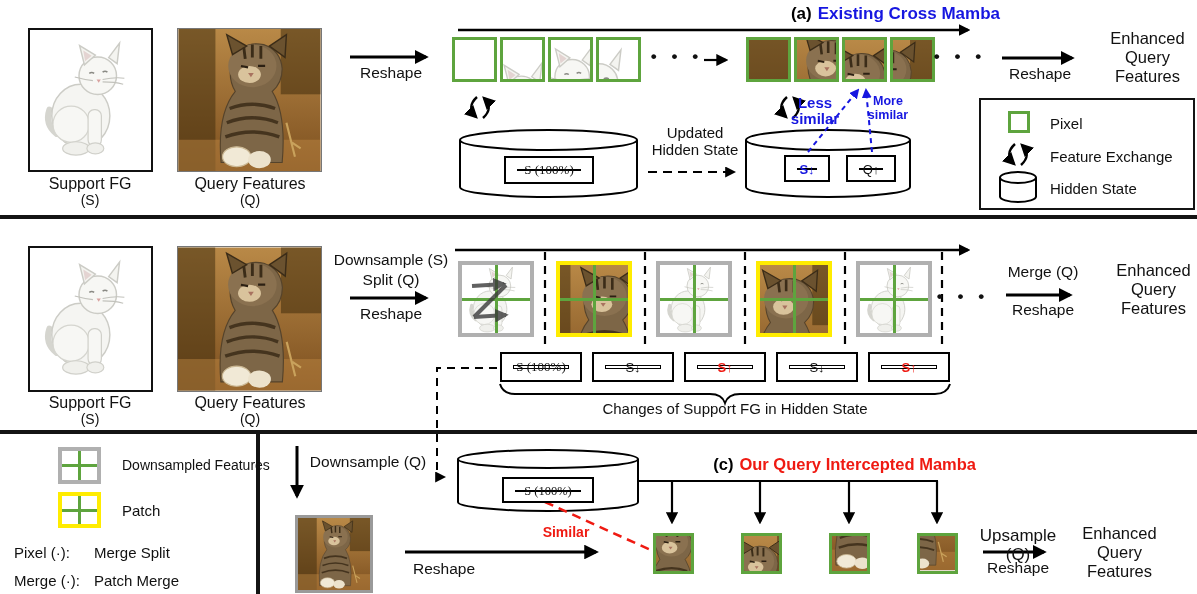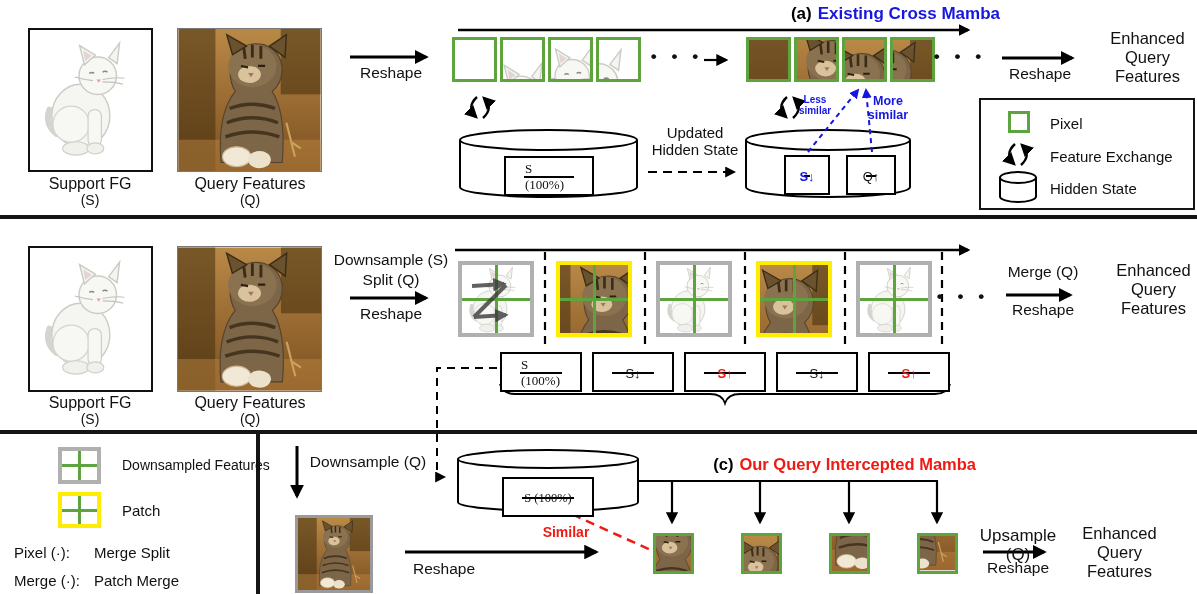--- a/index.html
+++ b/index.html
@@ -21,21 +21,21 @@
 .dots{position:absolute;font-weight:bold;font-size:17px;letter-spacing:5px;text-align:center;}
 .imgbox{position:absolute;background:#fff;box-sizing:border-box;overflow:hidden;}
 .imgbox>svg{position:absolute;inset:0;width:100%;height:100%;display:block;}
 .patch{position:absolute;box-sizing:border-box;background:#fff;overflow:hidden;}
 .patch>svg{position:absolute;inset:0;width:100%;height:100%;display:block;}
 .gborder{border:3.5px solid var(--green);}
 .grayborder{border:4px solid var(--gray);}
 .yellowborder{border:4px solid var(--yellow);}
 .ch{position:absolute;left:0;right:0;top:50%;margin-top:-1.5px;height:3px;background:var(--green);}
 .cv{position:absolute;top:0;bottom:0;left:50%;margin-left:-1.5px;width:3px;background:var(--green);}
-.dbox{position:absolute;background:#fff;border:2px solid #000;padding:18px;box-sizing:border-box;}
+.dbox{position:absolute;background:#fff;border:2px solid #000;padding:11px;box-sizing:border-box;}
 .dbox>div{border:1.5px solid #000;width:100%;height:100%;display:flex;align-items:center;
   justify-content:center;font-size:13px;box-sizing:border-box;background:#fff;}
 .hdiv{position:absolute;background:var(--ink);}
 .legendbox{position:absolute;border:2.5px solid var(--ink);box-sizing:border-box;background:transparent;}
 .sq-icon{position:absolute;box-sizing:border-box;background:#fff;}
 #overlay{position:absolute;inset:0;pointer-events:none;}
 .kv{position:absolute;font-size:15px;white-space:nowrap;}
 .kv .k{display:inline-block;width:80px;}
 </style>
 </head>
@@ -266,21 +266,21 @@
 <div class="lbl" style="left:648px;top:125px;width:94px;font-size:15px">
   <div>Updated</div>
   <div>Hidden State</div>
 </div>
 <div class="dbox" style="left:784px;top:155px;width:46px;height:27px">
   <div class="blue bold">S↓</div>
     </div>
 <div class="dbox" style="left:846px;top:155px;width:50px;height:27px">
   <div>Q↑</div>
     </div>
-<div class="lbl blue bold" style="left:790px;top:95px;width:50px;font-size:10px;line-height:1.08">
+<div class="lbl blue bold" style="left:790px;top:95px;width:50px;font-size:15px;line-height:1.08">
   <div>Less</div>
   <div>similar</div>
 </div>
 <div class="lbl blue bold" style="left:861px;top:95px;width:54px;font-size:12.5px;line-height:1.08">
   <div>More</div>
   <div>similar</div>
 </div>
 <div class="lbl" style="left:996px;top:65px;width:88px;font-size:15.5px">Reshape</div>
 <div class="lbl" style="left:1098px;top:29px;width:99px;font-size:16.5px;line-height:1.15">
   <div>Enhanced</div>
@@ -364,20 +364,21 @@
     </div>
 <div class="dbox" style="left:684px;top:352px;width:82px;height:30px">
   <div class="red bold">S↑</div>
     </div>
 <div class="dbox" style="left:776px;top:352px;width:82px;height:30px">
   <div>S↓</div>
     </div>
 <div class="dbox" style="left:868px;top:352px;width:82px;height:30px">
   <div class="red bold">S↑</div>
     </div>
+<div class="lbl" style="left:545px;top:401px;width:380px;font-size:15px">Changes of Support FG in Hidden State</div>
 
 <div class="lbl" style="left:1000px;top:263px;width:86px;font-size:15.5px">Merge (Q)</div>
 <div class="lbl" style="left:1000px;top:301px;width:86px;font-size:15.5px">Reshape</div>
 <div class="lbl" style="left:1104px;top:261px;width:99px;font-size:16.5px;line-height:1.15">
   <div>Enhanced</div>
   <div>Query</div>
   <div>Features</div>
 </div>
 
 <div class="patch grayborder" style="left:58px;top:447px;width:43px;height:37px;background:#fff">

